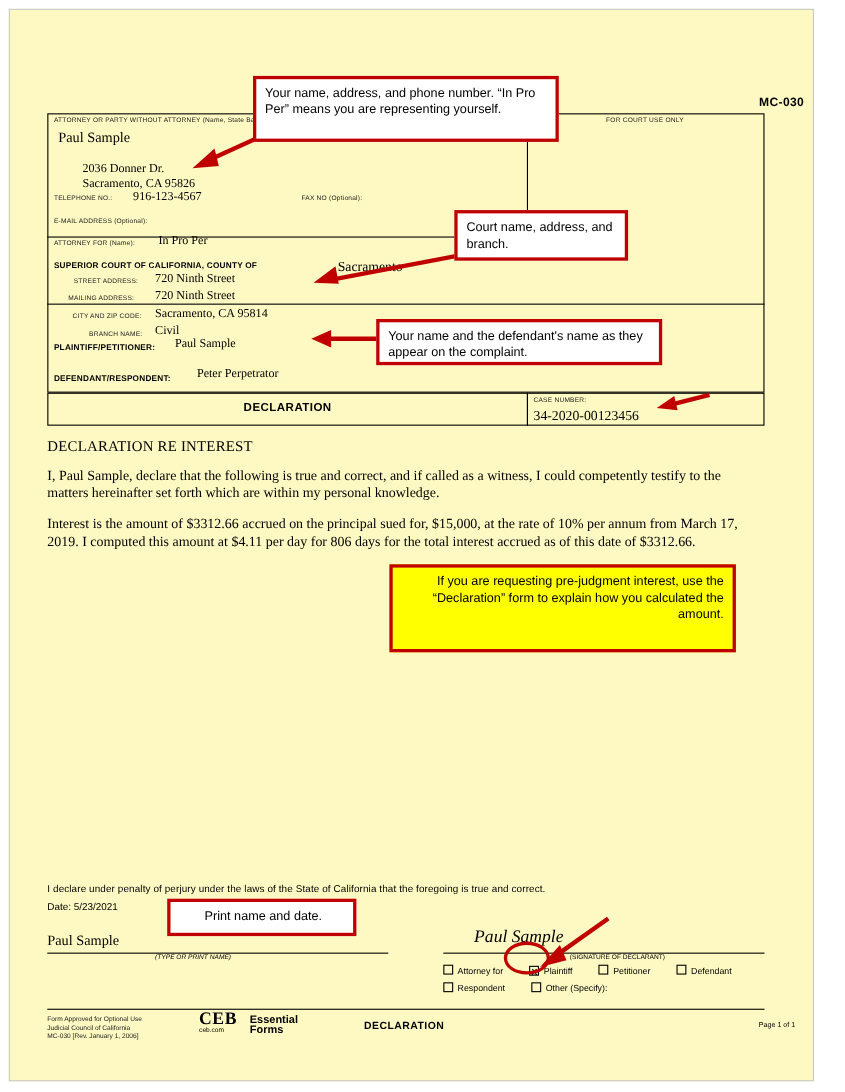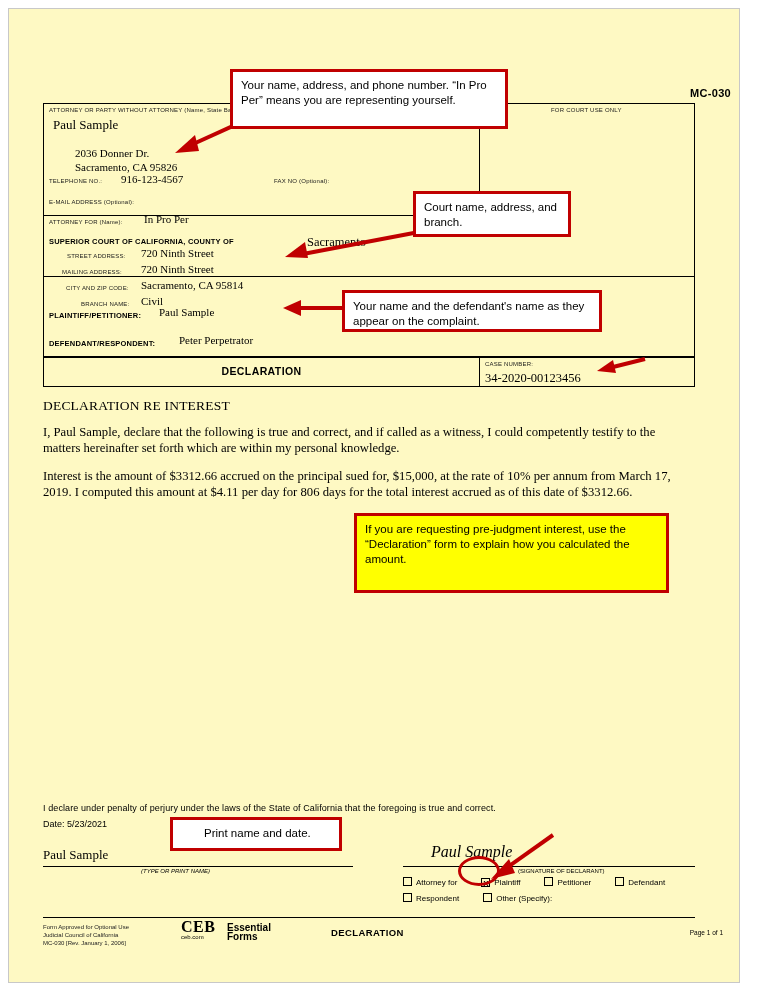--- a/index.html
+++ b/index.html
@@ -302,21 +302,21 @@
     border: 3px solid #c00000;
     background: #ffffff;
     font-family: "Liberation Sans", sans-serif;
     font-size: 11.5px;
     line-height: 15px;
     color: #000;
     padding: 6px 8px;
     box-sizing: border-box;
     z-index: 5;
   }
-  .ann.yellow { background: #ffff00; }
+  .ann.yellow { background: #ffff00; text-align: right; }
   .arrow { position: absolute; z-index: 4; }
   .circle-mark {
     position: absolute;
     border: 3px solid #c00000;
     border-radius: 50%;
     z-index: 6;
   }
 </style>
 </head>
 <body>
@@ -428,21 +428,21 @@
     <polygon points="2,11 20,3 20,19" fill="#c00000"></polygon>
   </svg>
 
   <svg class="arrow" style="left:586px; top:344px; width:52px; height:22px;" viewBox="0 0 52 22">
     <path d="M50 6 L14 15" stroke="#c00000" stroke-width="4" fill="none"></path>
     <polygon points="2,18 18,7 21,20" fill="#c00000"></polygon>
   </svg>
 
   <div class="ann yellow" style="left:345px; top:504px; width:315px; height:80px;">If you are requesting pre-judgment interest, use the “Declaration” form to explain how you calculated the amount.</div>
 
-  <div class="ann" style="left:161px; top:808px; width:172px; height:34px;padding-left:31px;">Print name and date.</div>
+  <div class="ann" style="left:143px; top:808px; width:172px; height:34px;padding-left:31px;">Print name and date.</div>
 
   <svg class="arrow" style="left:466px; top:820px; width:86px; height:52px;" viewBox="0 0 86 52">
     <path d="M78 6 L30 40" stroke="#c00000" stroke-width="4" fill="none"></path>
     <polygon points="16,50 34,30 40,44" fill="#c00000"></polygon>
   </svg>
   <div class="circle-mark" style="left:449px; top:847px; width:36px; height:24px;"></div>
 
 </div>
 
 </body></html>

